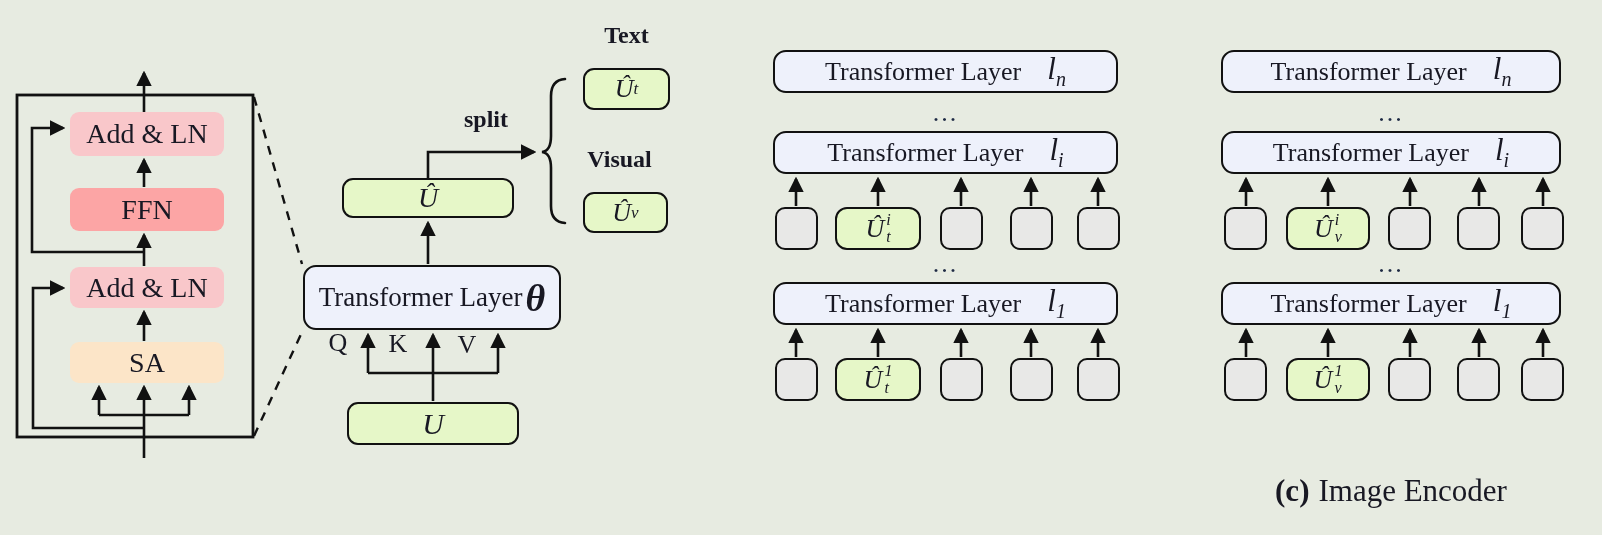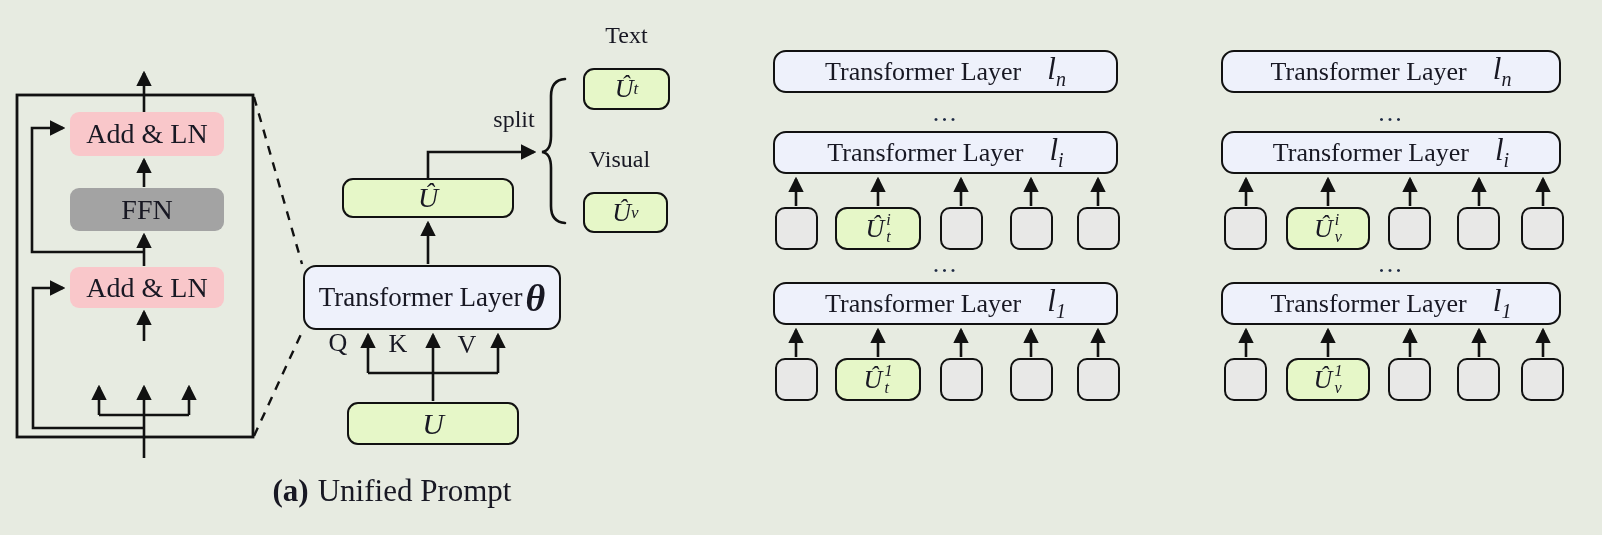--- a/index.html
+++ b/index.html
@@ -23,23 +23,23 @@
   .tok{
     position:absolute;box-sizing:border-box;border:2.6px solid #111;
     border-radius:10px;background:#e8e8e7;
   }
   .gtok{
     position:absolute;box-sizing:border-box;border:2.6px solid #111;
     border-radius:12px;background:#e6f7c8;
     display:flex;align-items:center;justify-content:center;
   }
   .pink{background:#f9c7ca;}
-  .blue{background:#a3a3a3;}
+  .blue{background:#fca5a5;}
   .peach{background:#fce5c8;}
-  .lbl{position:absolute;text-align:center;}
+  .lbl{position:absolute;text-align:center;font-weight:bold;}
   .tl-label{font-size:27px;white-space:nowrap;}
   .theta{font-size:38px;font-weight:bold;font-style:italic;margin-left:3px;line-height:1;}
   .mi{font-style:italic;}
   .u-big{font-size:30px;font-style:italic;}
   .lsym{font-size:31px;font-style:italic;line-height:1;white-space:nowrap;text-align:center;}
   .lsym sub{font-size:20px;font-style:italic;}
   .mtok{font-size:26px;font-style:italic;white-space:nowrap;display:flex;align-items:center;}
   .mtok sub{font-size:17px;}
   .ss{display:inline-flex;flex-direction:column;align-items:flex-start;
       font-size:16px;line-height:1.05;font-style:italic;margin-left:2px;}
@@ -118,58 +118,58 @@
 
   <div class="sblk pink" style="left:70px;top:112px;width:154px;height:44px">
     <span>Add &amp; LN</span>
   </div>
   <div class="sblk blue" style="left:70px;top:188px;width:154px;height:43px">
     <span>FFN</span>
   </div>
   <div class="sblk pink" style="left:70px;top:267px;width:154px;height:41px">
     <span>Add &amp; LN</span>
   </div>
+  <div class="sblk peach" style="left:70px;top:342px;width:154px;height:41px">
+    <span>SA</span>
+  </div>
 
   <div class="obox lav" style="left:303px;top:265px;width:258px;height:65px">
     <span class="tl-label">Transformer Layer</span>
     <span class="theta">θ</span>
   </div>
 
   <span class="qkv" style="left:322px;top:328px">Q</span>
   <span class="qkv" style="left:382px;top:329px">K</span>
   <span class="qkv" style="left:451px;top:330px">V</span>
 
   <div class="obox green" style="left:347px;top:402px;width:172px;height:43px">
     <span class="u-big">U</span>
   </div>
   <div class="obox green" style="left:342px;top:178px;width:172px;height:40px">
     <span class="u-big" style="font-size:28px">Û</span>
   </div>
 
-  <div class="lbl small-lbl" style="left:474px;top:106px;width:80px">split</div>
+  <div class="lbl small-lbl" style="left:446px;top:106px;width:80px">split</div>
 
   <div class="lbl small-lbl" style="left:583px;top:22px;width:87px">Text</div>
   <div class="obox green" style="left:583px;top:68px;width:87px;height:42px">
     <span class="mtok">
         <span class="mi">Û</span>
         <sub>t</sub>
       </span>
   </div>
 
   <div class="lbl small-lbl" style="left:572px;top:146px;width:95px">Visual</div>
   <div class="obox green" style="left:583px;top:192px;width:85px;height:41px">
     <span class="mtok">
         <span class="mi">Û</span>
         <sub>v</sub>
       </span>
   </div>
 
-  <div class="caption" style="left:192px;top:473px;width:400px">
-    <b>(a)</b><span>Unified Prompt</span>
-  </div>
 
   <div class="obox lav layerbox" style="left:773px;top:50px;width:345px;height:43px">
     <span class="tl-label" style="font-size:26px">Transformer Layer</span>
     <span class="lsym"><span>l</span><sub>n</sub></span>
   </div>
   <div class="dots" style="left:773px;top:98px;width:345px">...</div>
   <div class="obox lav layerbox" style="left:773px;top:131px;width:345px;height:43px">
     <span class="tl-label" style="font-size:26px">Transformer Layer</span>
     <span class="lsym"><span>l</span><sub>i</sub></span>
   </div>
@@ -248,14 +248,17 @@
         <span class="ss">
           <span>1</span>
           <span>v</span>
         </span>
       </span>
   </div>
   <div class="tok" style="left:1388px;top:358px;width:43px;height:43px"></div>
   <div class="tok" style="left:1457px;top:358px;width:43px;height:43px"></div>
   <div class="tok" style="left:1521px;top:358px;width:43px;height:43px"></div>
 
+  <div class="caption" style="left:1221px;top:473px;width:340px">
+    <b>(c)</b><span>Image Encoder</span>
+  </div>
 
 </div>
 
 </body></html>

